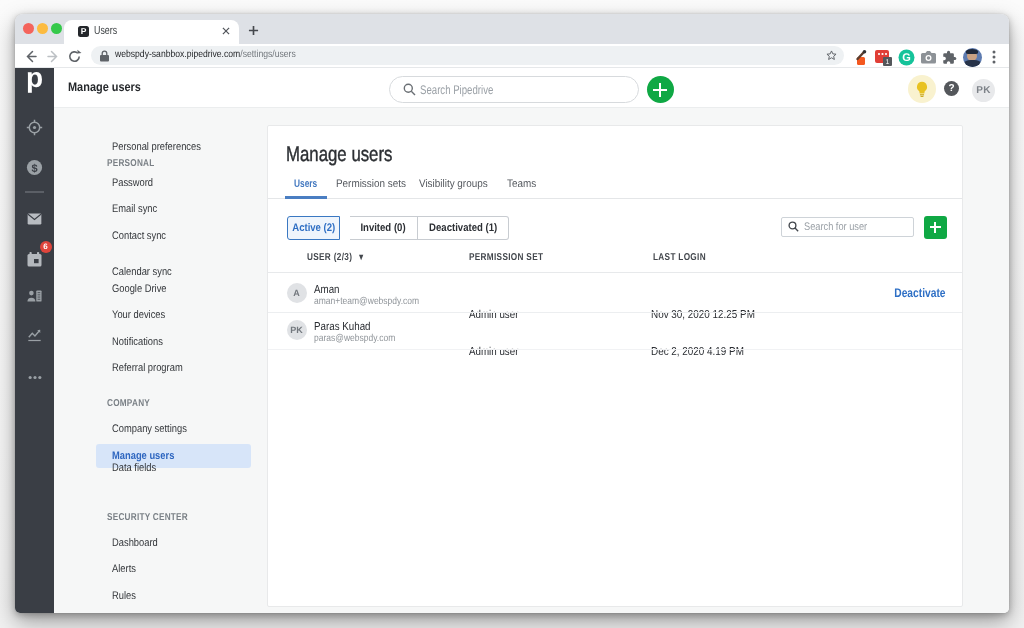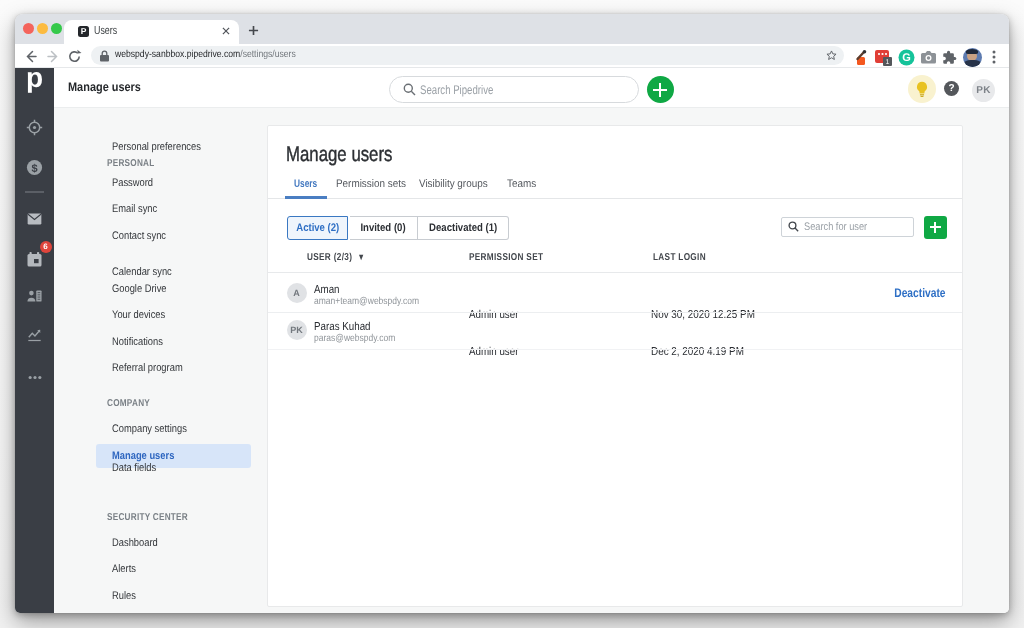--- a/index.html
+++ b/index.html
@@ -192,21 +192,21 @@
   <div class="navitem" style="top:575.5px;"><span class="sx">Rules</span></div>
 
   <div id="card"></div>
   <div class="a" style="left:271px; top:129.5px; font-size:21px; color:#2d3034; line-height:22px; -webkit-text-stroke:0.4px #2d3034;"><span class="sx" style="transform:scaleX(0.80);">Manage users</span></div>
   <div class="a" style="left:279px; top:163.5px; font-size:11px; font-weight:bold; color:#4479c0;"><span class="sx" style="transform:scaleX(0.76);">Users</span></div>
   <div class="a" style="left:321px; top:163.5px; font-size:11px; color:#54585e;"><span class="sx" style="transform:scaleX(0.9);">Permission sets</span></div>
   <div class="a" style="left:404px; top:163.5px; font-size:11px; color:#54585e;"><span class="sx" style="transform:scaleX(0.9);">Visibility groups</span></div>
   <div class="a" style="left:492px; top:163.5px; font-size:11px; color:#54585e;"><span class="sx" style="transform:scaleX(0.9);">Teams</span></div>
   <div class="cline" style="top:184px; background:#e4e6e8;"></div>
   <div class="a" style="left:270px; top:181.5px; width:42px; height:3px; background:#4a7ec2;"></div>
-  <div class="seg" style="left:272px; width:61px; border-radius:3px 0 0 3px; border-color:#3a78c2; color:#2f6fc4; background:#eff5fc; z-index:2;"><span class="sxc">Active (2)</span></div>
+  <div class="seg" style="left:272px; width:53px; border-radius:3px 0 0 3px; border-color:#3a78c2; color:#2f6fc4; background:#eff5fc; z-index:2;"><span class="sxc">Active (2)</span></div>
   <div class="seg" style="left:334.5px; width:68.5px; border-left:none;"><span class="sxc">Invited (0)</span></div>
   <div class="seg" style="left:403px; width:91px; border-left:none; border-radius:0 3px 3px 0;"><span class="sxc">Deactivated (1)</span></div>
   <div class="a" style="left:765.5px; top:202.5px; width:133px; height:20.5px; border:1px solid #ced3d8; border-radius:2px; background:#fff;"></div>
   <svg class="a" style="left:772.5px; top:207px;" width="11" height="11" viewBox="0 0 13 13">
       <circle cx="5.3" cy="5.3" r="4" stroke="#43474d" stroke-width="1.6" fill="none"></circle>
       <path d="M8.3 8.3 L12 12" stroke="#43474d" stroke-width="1.6"></path>
     </svg>
   <div class="a" style="left:789px; top:206.5px; font-size:11px; color:#9aa0a6;"><span class="sx" style="transform:scaleX(0.84);">Search for user</span></div>
   <div class="a" style="left:908.5px; top:202px; width:23px; height:22.5px; background:#0fa844; border-radius:3px;"></div>
   <div class="a" style="left:914.5px; top:212.2px; width:11px; height:2px; background:#fff;"></div>

